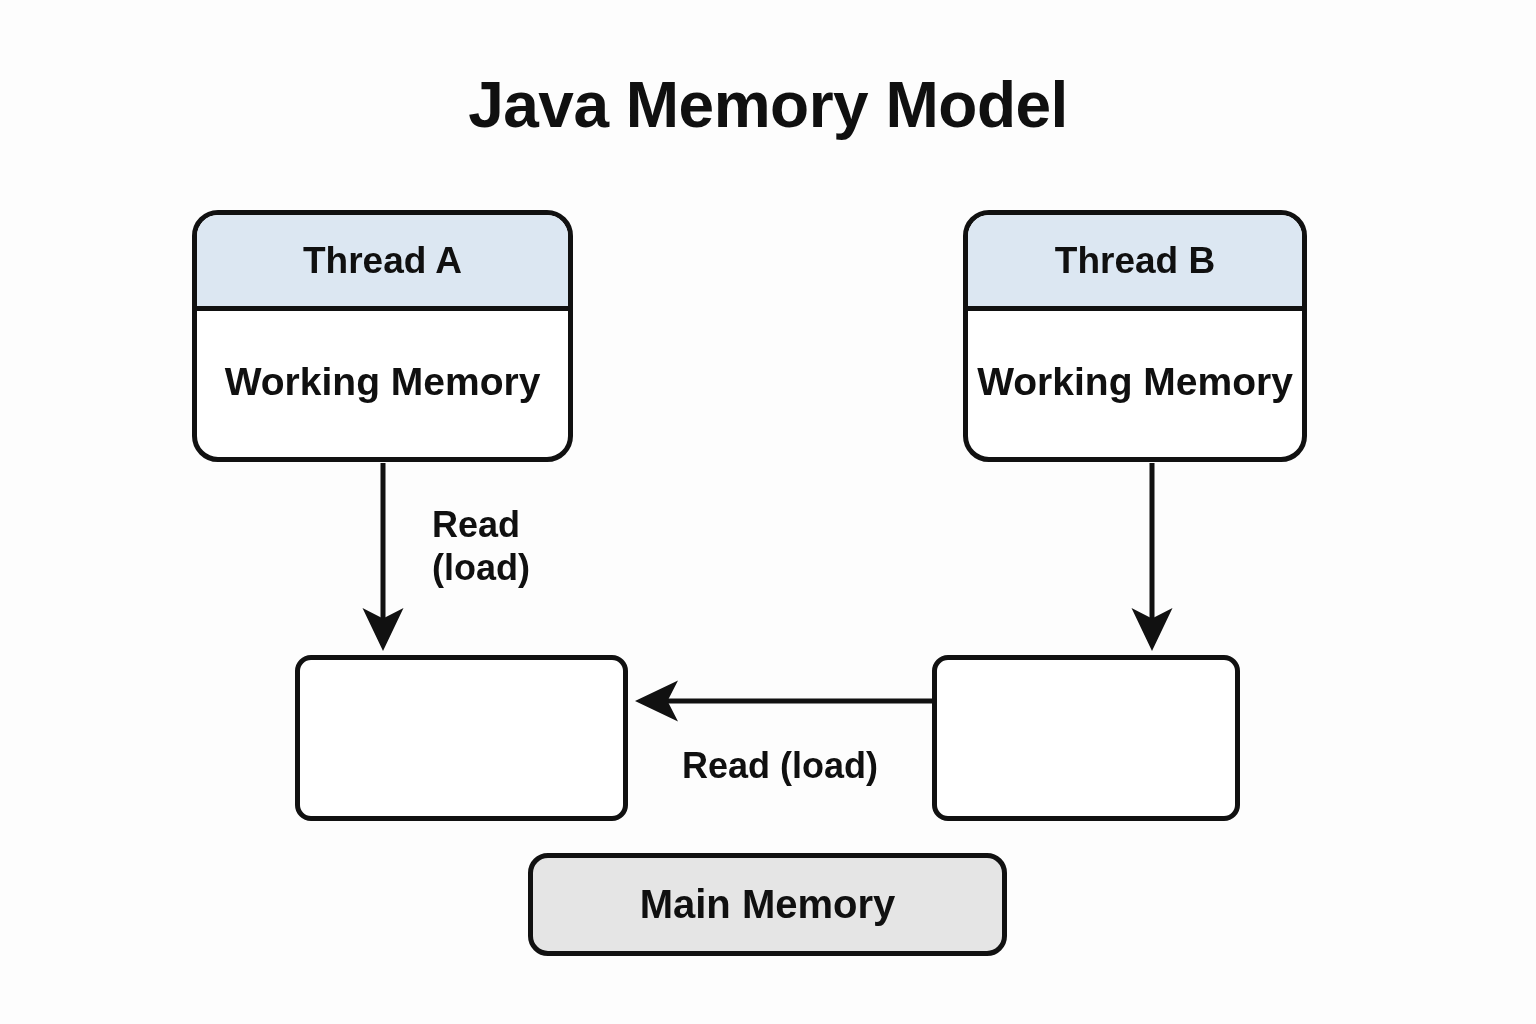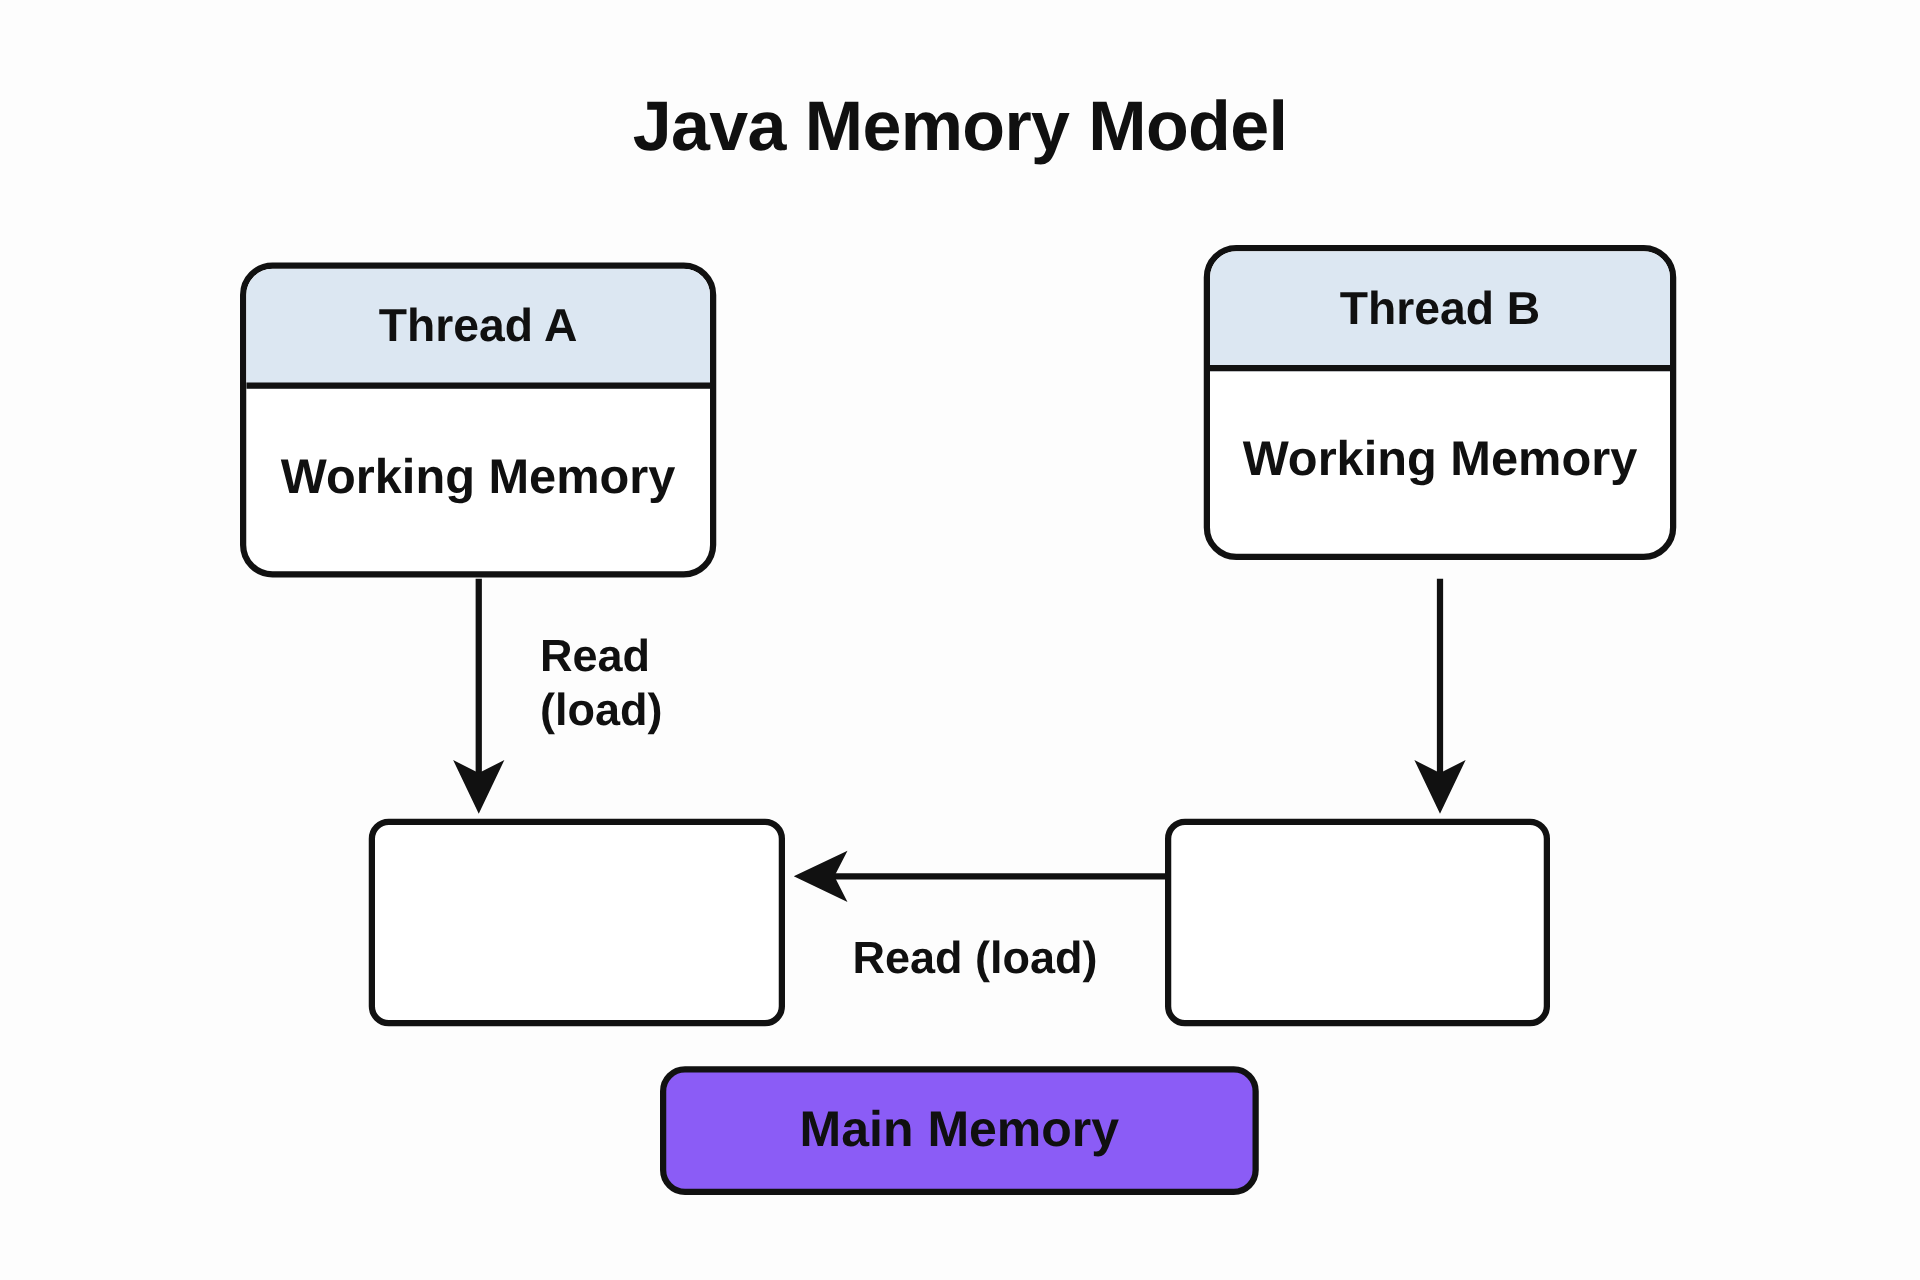--- a/index.html
+++ b/index.html
@@ -26,21 +26,21 @@
     height: 1024px;
   }
 
   
   .title {
     position: absolute;
     left: 0;
     top: 68px;
     width: 1536px;
     text-align: center;
-    font-size: 56px;
+    font-size: 64px;
     font-weight: bold;
     color: #101010;
     letter-spacing: -0.5px;
   }
 
   
   .thread-box {
     position: absolute;
     box-sizing: border-box;
     border: 5px solid #111111;
@@ -82,21 +82,21 @@
     border-radius: 16px;
     background: #ffffff;
   }
 
   
   .main-memory-box {
     position: absolute;
     box-sizing: border-box;
     border: 5px solid #111111;
     border-radius: 20px;
-    background: #8b5cf6;
+    background: #e5e5e5;
     display: flex;
     align-items: center;
     justify-content: center;
     font-size: 40px;
     font-weight: bold;
     color: #101010;
   }
 
   
   .edge-label {
@@ -130,21 +130,21 @@
   </svg>
 
   <div class="title">Java Memory Model</div>
 
   <div class="thread-box" style="left:192px; top:210px; width:381px; height:252px;">
     <div class="thread-header">Thread A</div>
     <div class="thread-body">Working
 Memory</div>
   </div>
 
-  <div class="thread-box" style="left:963px; top:196px; width:378px; height:252px;">
+  <div class="thread-box" style="left:963px; top:210px; width:344px; height:252px;">
     <div class="thread-header">Thread B</div>
     <div class="thread-body">Working
 Memory</div>
   </div>
 
   <div class="edge-label left-align" style="left:432px; top:503px; width:200px;">Read
 (load)</div>
 
 
   <div class="buffer-box" style="left:295px; top:655px; width:333px; height:166px;"></div>

